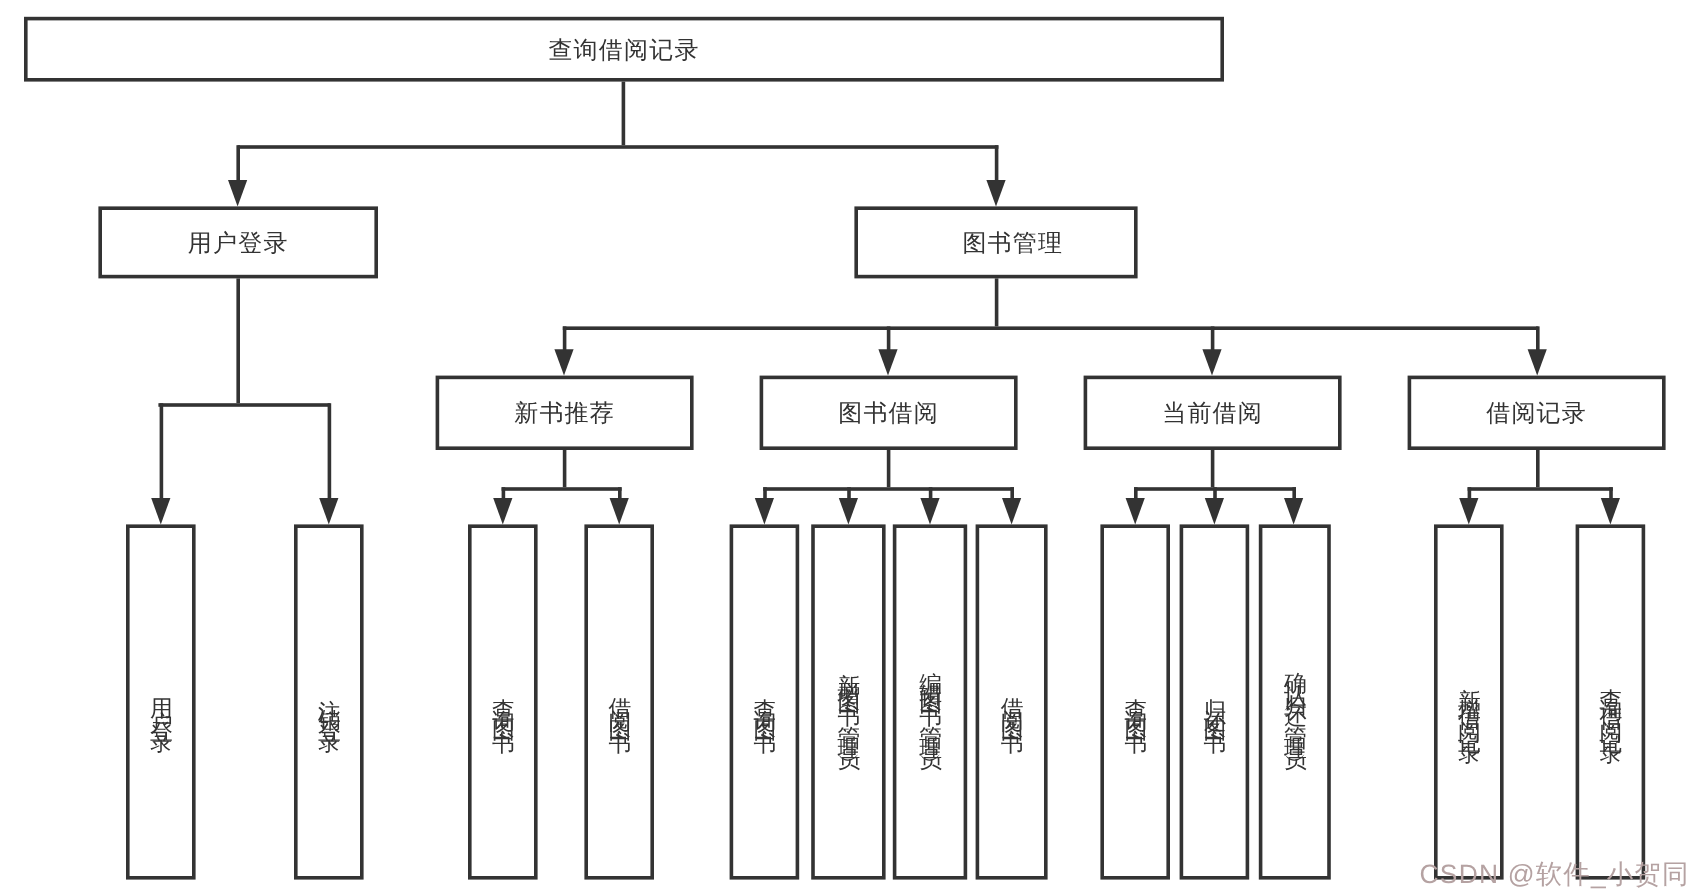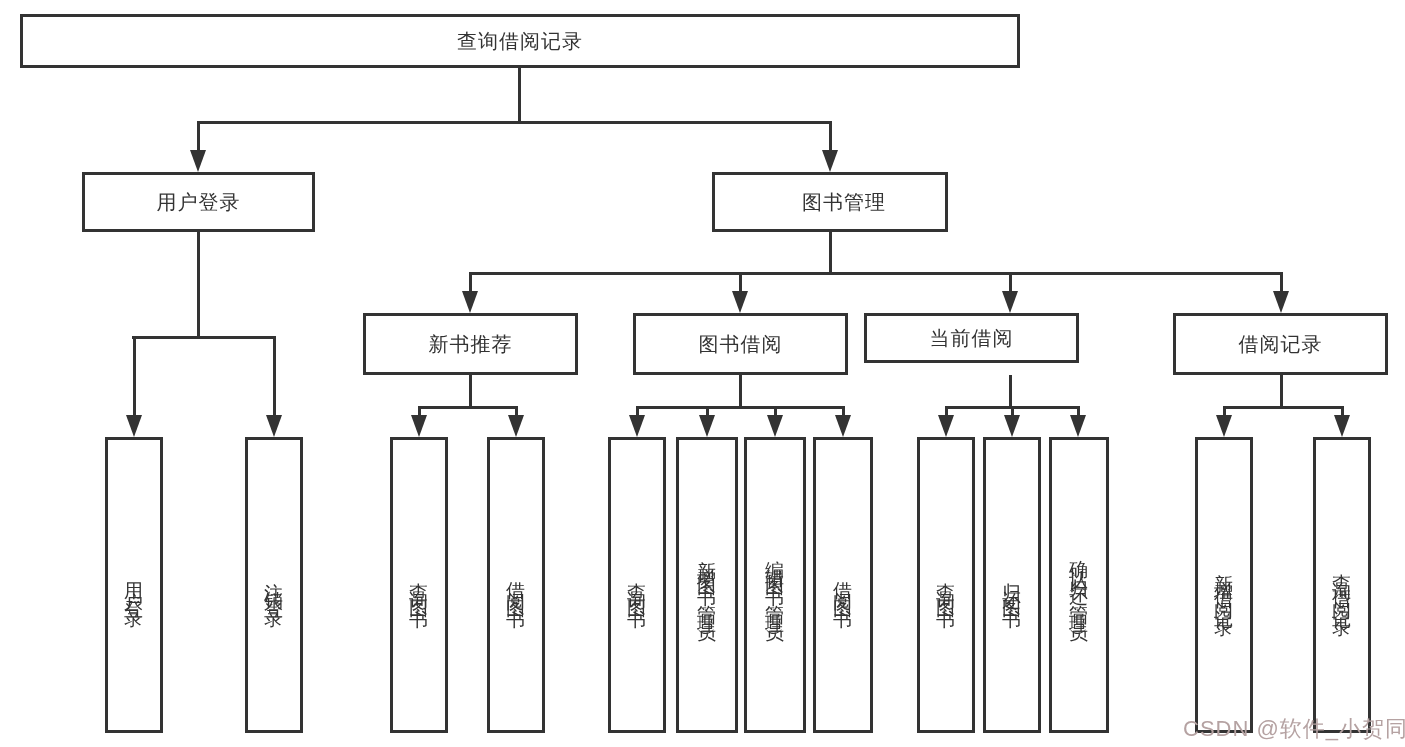--- a/index.html
+++ b/index.html
@@ -53,21 +53,21 @@
   </div>
 
   <div class="box hnode" style="left:363px;top:313px;width:215px;height:62px;">
     <span>新书推荐</span>
   </div>
 
   <div class="box hnode" style="left:633px;top:313px;width:215px;height:62px;">
     <span>图书借阅</span>
   </div>
 
-  <div class="box hnode" style="left:864px;top:313px;width:215px;height:50px;">
+  <div class="box hnode" style="left:903px;top:313px;width:215px;height:62px;">
     <span>当前借阅</span>
   </div>
 
   <div class="box hnode" style="left:1173px;top:313px;width:215px;height:62px;">
     <span>借阅记录</span>
   </div>
 
   <div class="box leaf" style="left:105px;top:437px;width:58px;height:296px;">
     <span class="vlabel">用户登录</span>
   </div>

